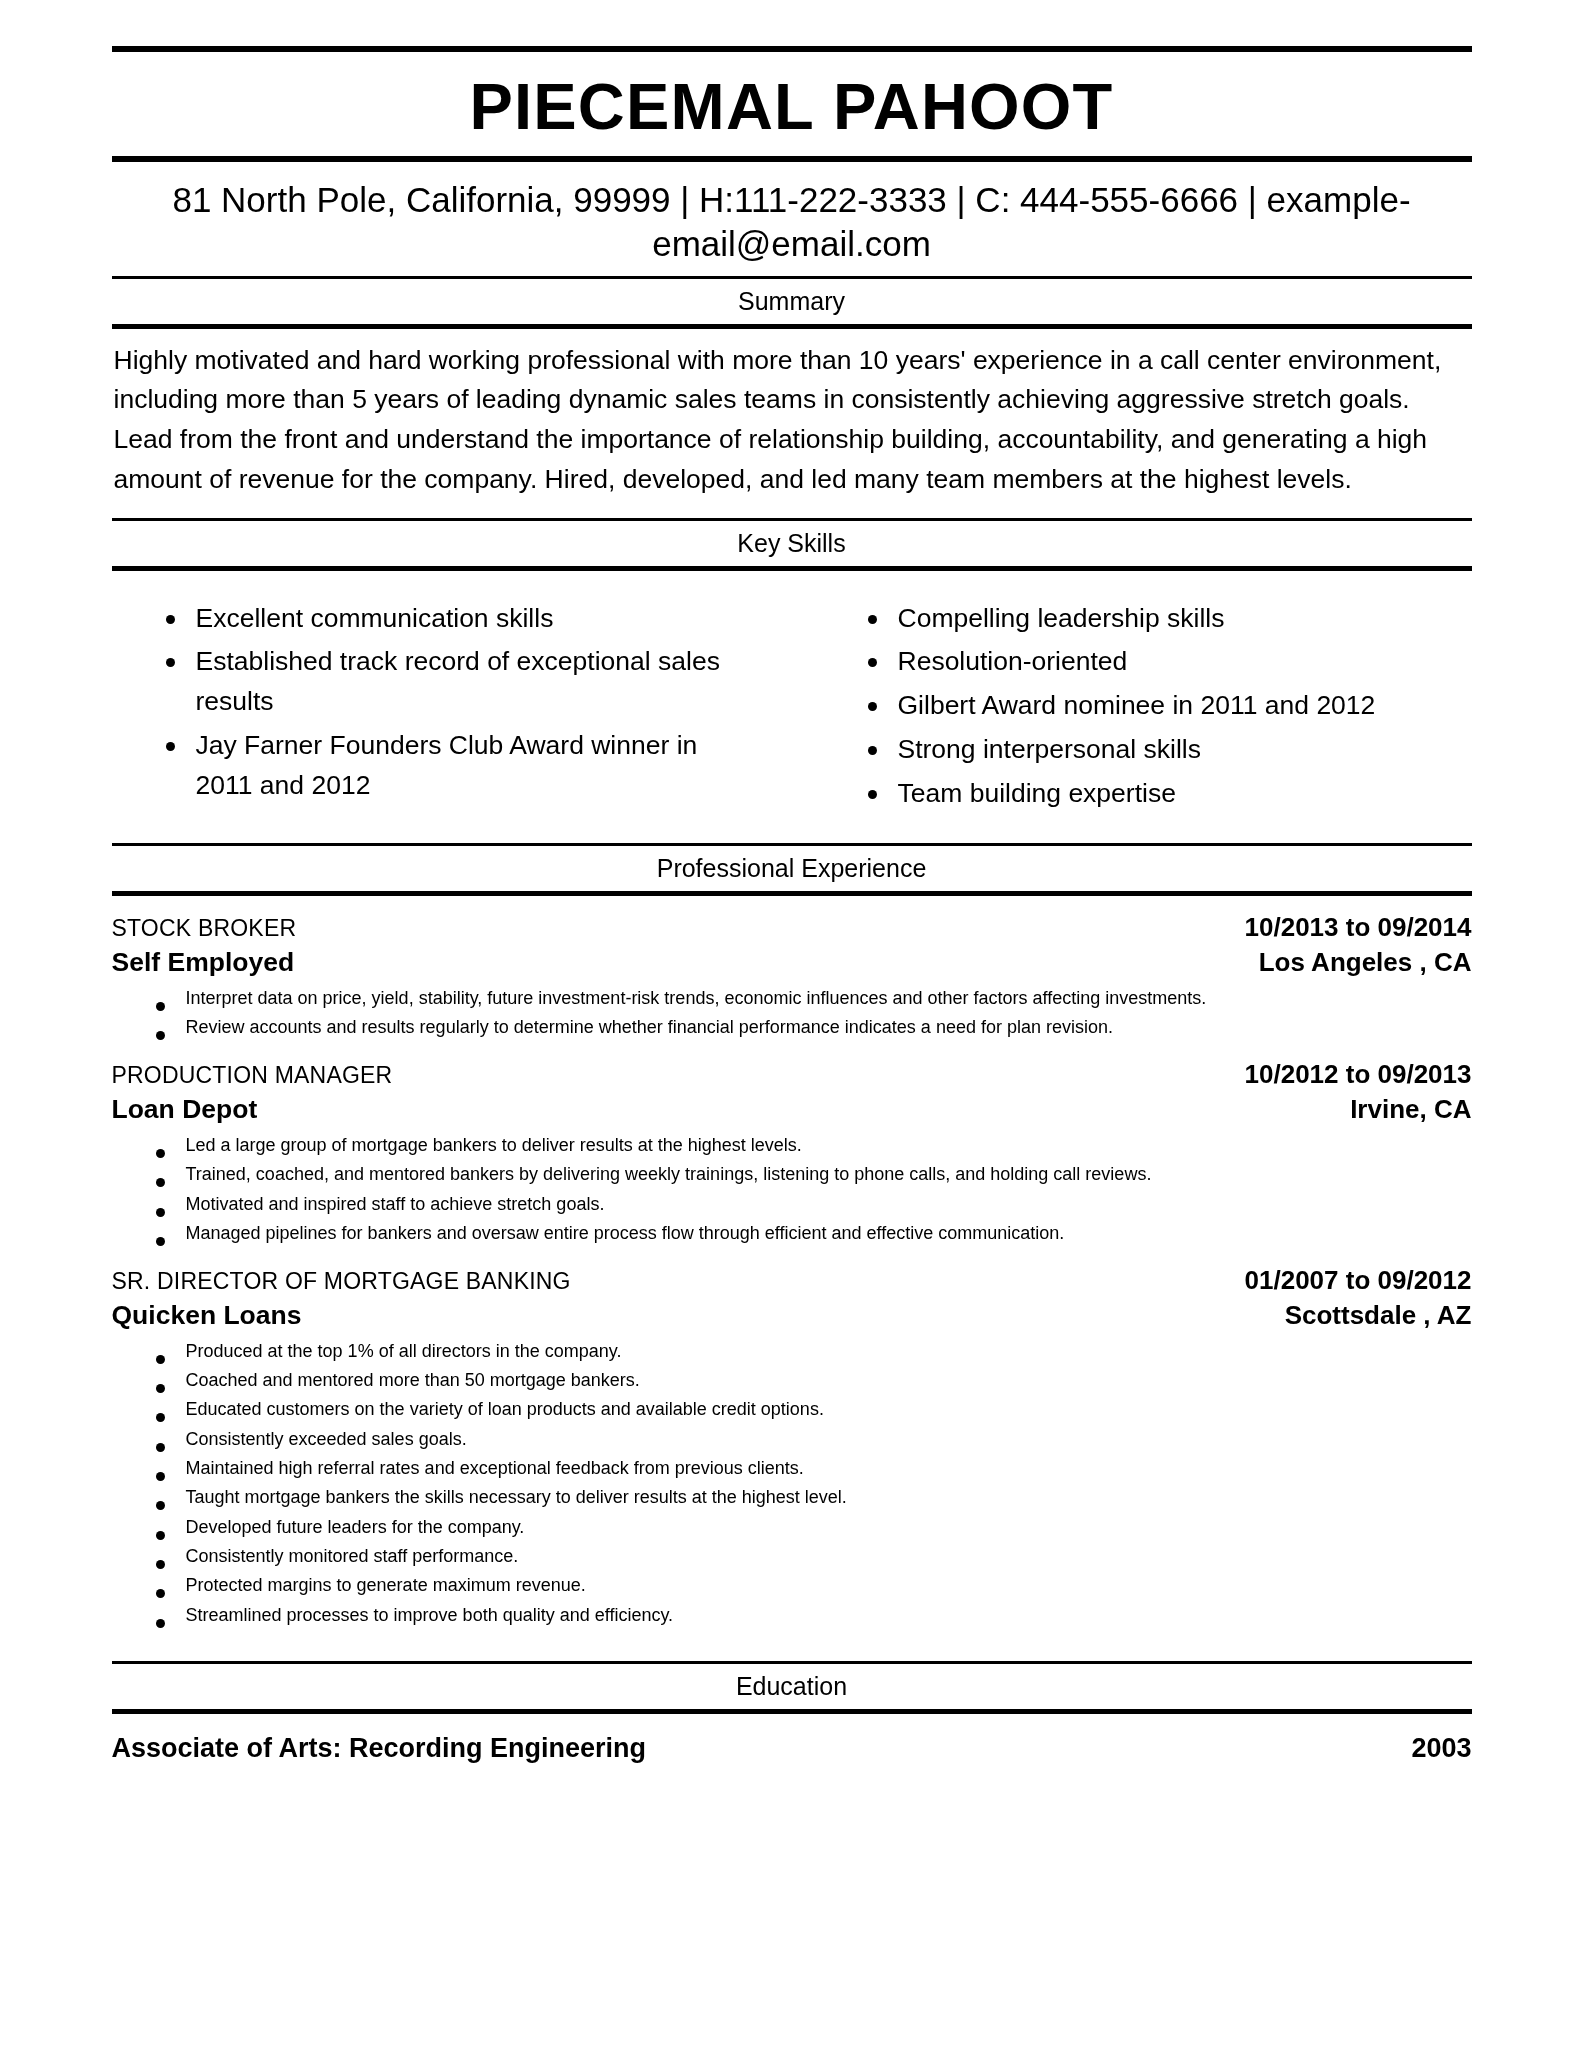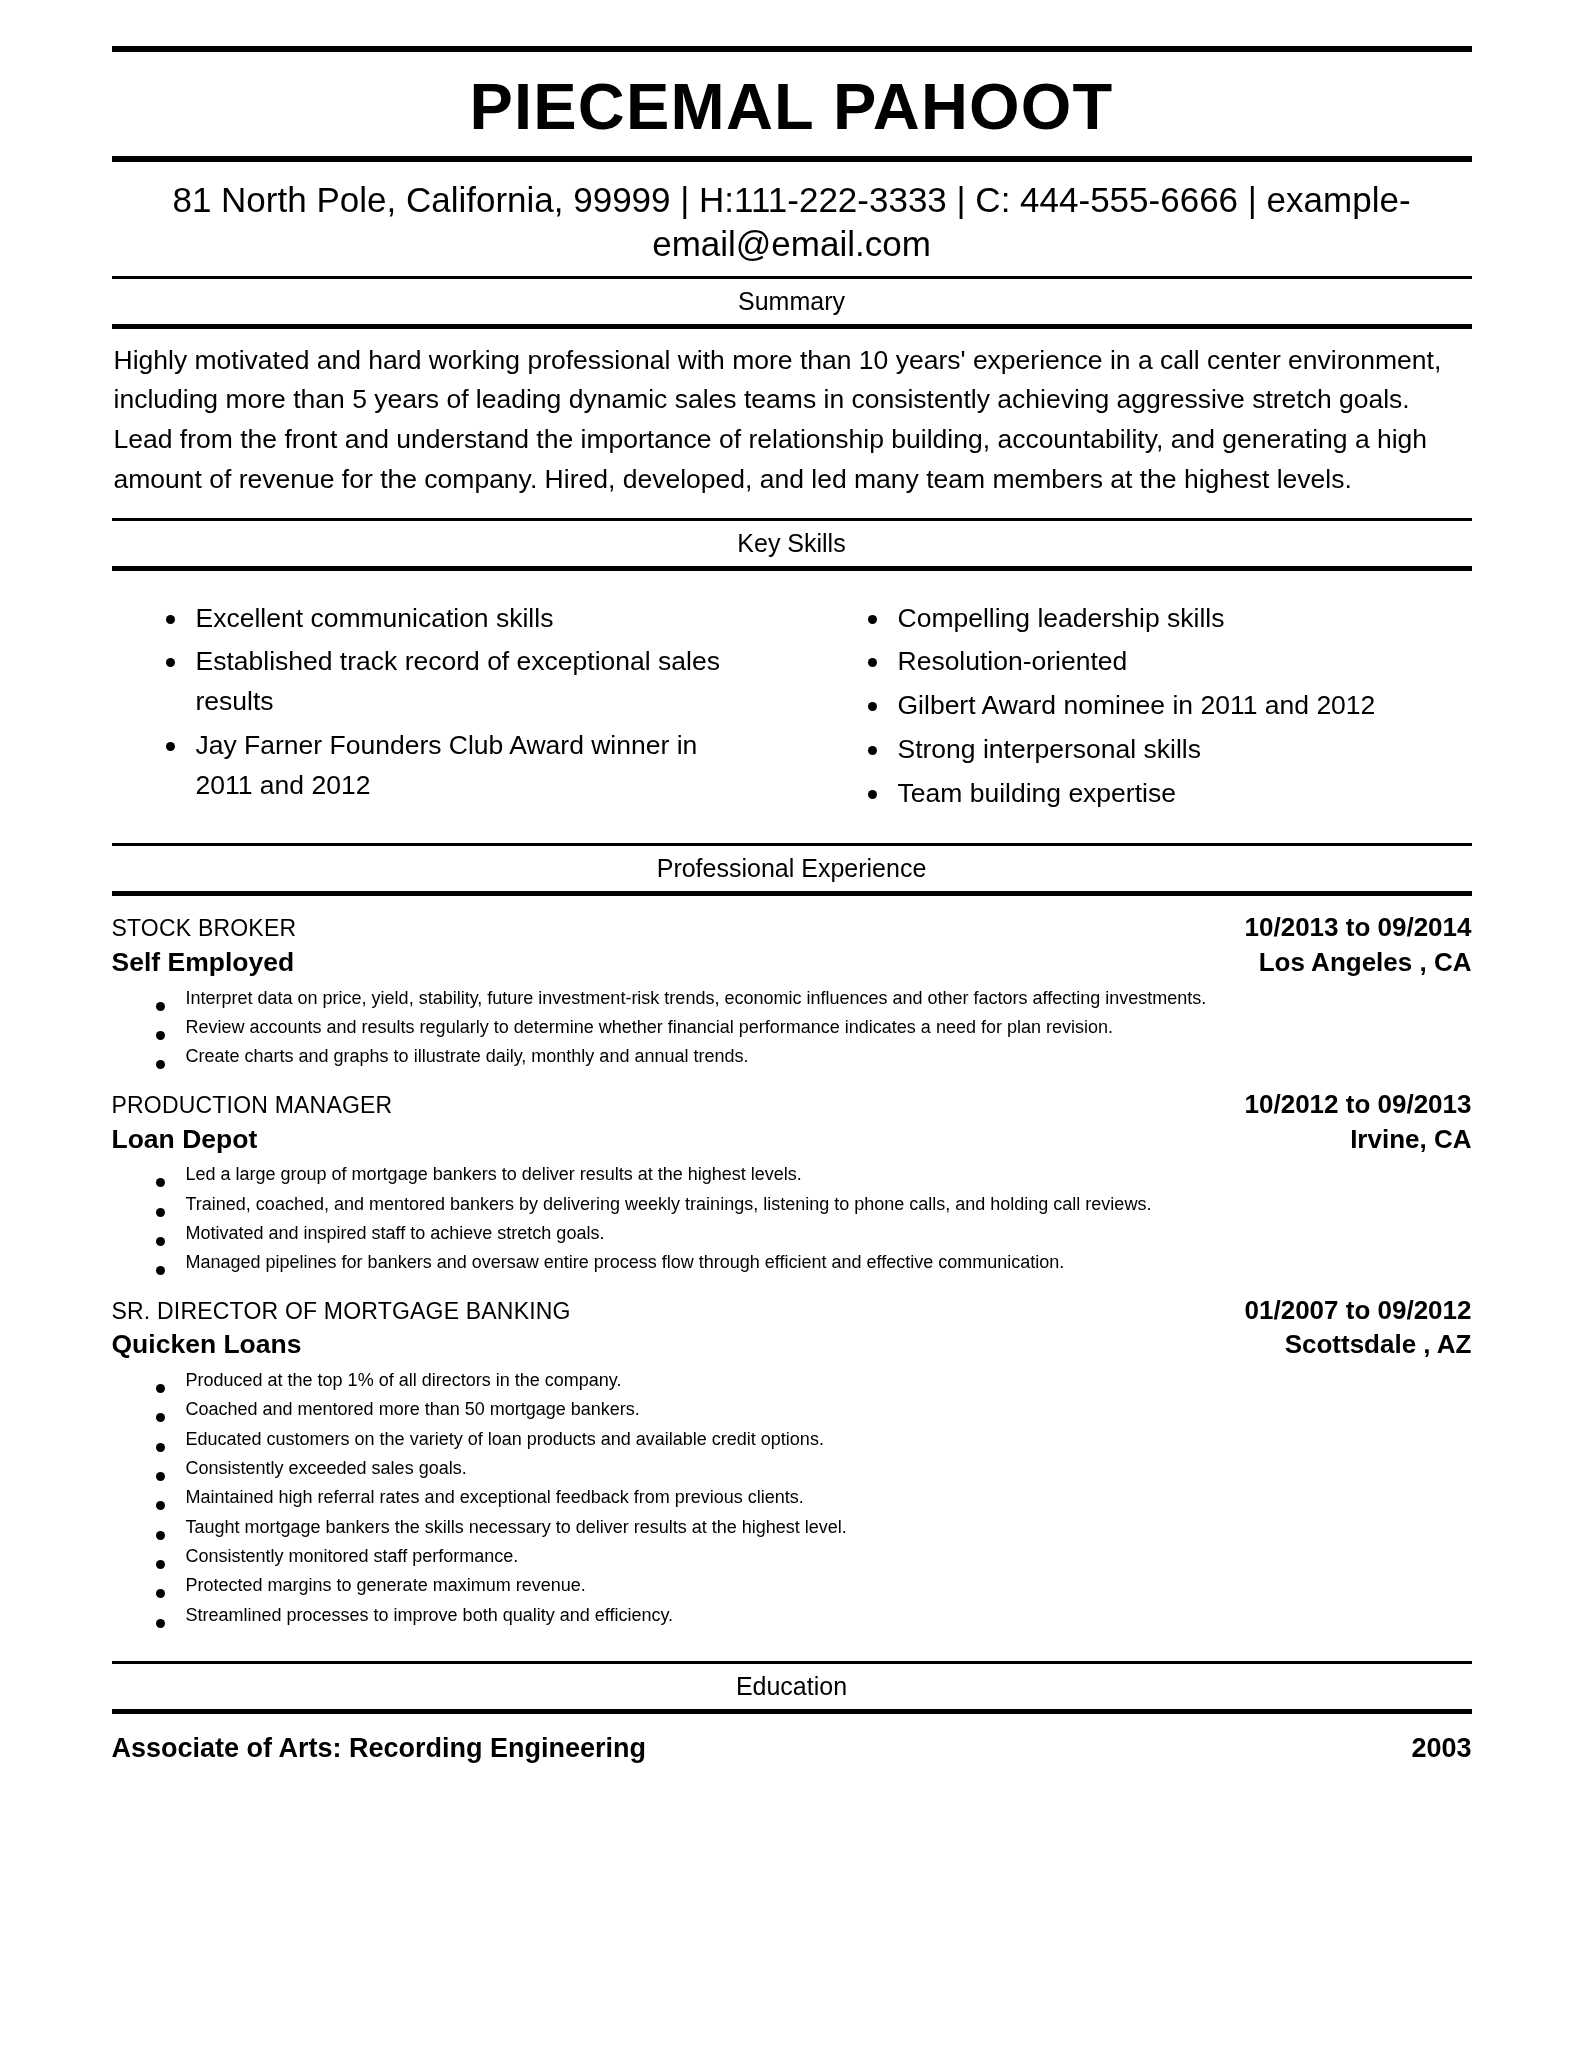--- a/index.html
+++ b/index.html
@@ -246,21 +246,20 @@
         <div class="exp-title">STOCK BROKER</div>
         <div class="exp-dates">10/2013 to 09/2014</div>
       </div>
       <div class="exp-row">
         <div class="exp-company">Self Employed</div>
         <div class="exp-location">Los Angeles , CA</div>
       </div>
       <ul class="exp-bul">
         <li>Interpret data on price, yield, stability, future investment-risk trends, economic influences and other factors affecting investments.</li>
         <li>Review accounts and results regularly to determine whether financial performance indicates a need for plan revision.</li>
-        <li>Create charts and graphs to illustrate daily, monthly and annual trends.</li>
       </ul>
     </div>
 
     <div class="exp-entry">
       <div class="exp-row">
         <div class="exp-title">PRODUCTION MANAGER</div>
         <div class="exp-dates">10/2012 to 09/2013</div>
       </div>
       <div class="exp-row">
         <div class="exp-company">Loan Depot</div>
@@ -283,20 +282,21 @@
         <div class="exp-company">Quicken Loans</div>
         <div class="exp-location">Scottsdale , AZ</div>
       </div>
       <ul class="exp-bul">
         <li>Produced at the top 1% of all directors in the company.</li>
         <li>Coached and mentored more than 50 mortgage bankers.</li>
         <li>Educated customers on the variety of loan products and available credit options.</li>
         <li>Consistently exceeded sales goals.</li>
         <li>Maintained high referral rates and exceptional feedback from previous clients.</li>
         <li>Taught mortgage bankers the skills necessary to deliver results at the highest level.</li>
+        <li>Developed future leaders for the company.</li>
         <li>Consistently monitored staff performance.</li>
         <li>Protected margins to generate maximum revenue.</li>
         <li>Streamlined processes to improve both quality and efficiency.</li>
       </ul>
     </div>
 
     <div class="gap-sm"></div>
 
     <div class="rule-thin"></div>
     <div class="section-title">Education</div>

